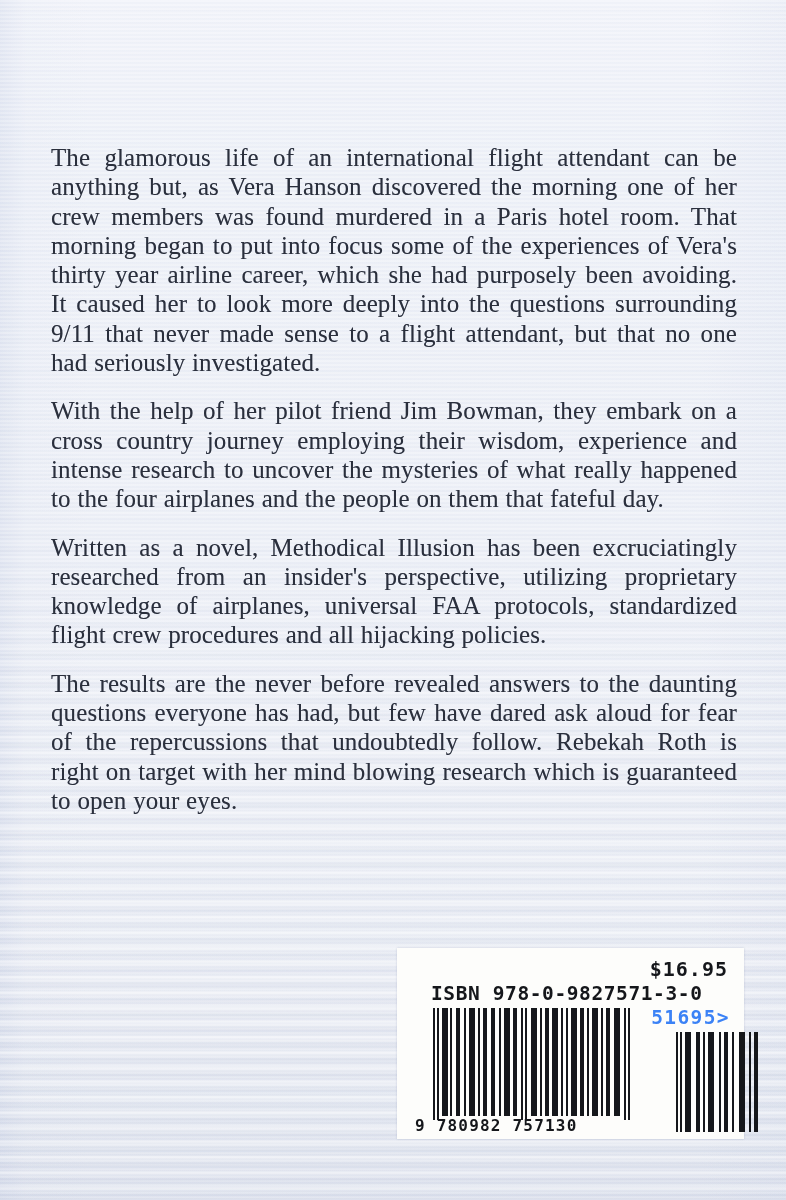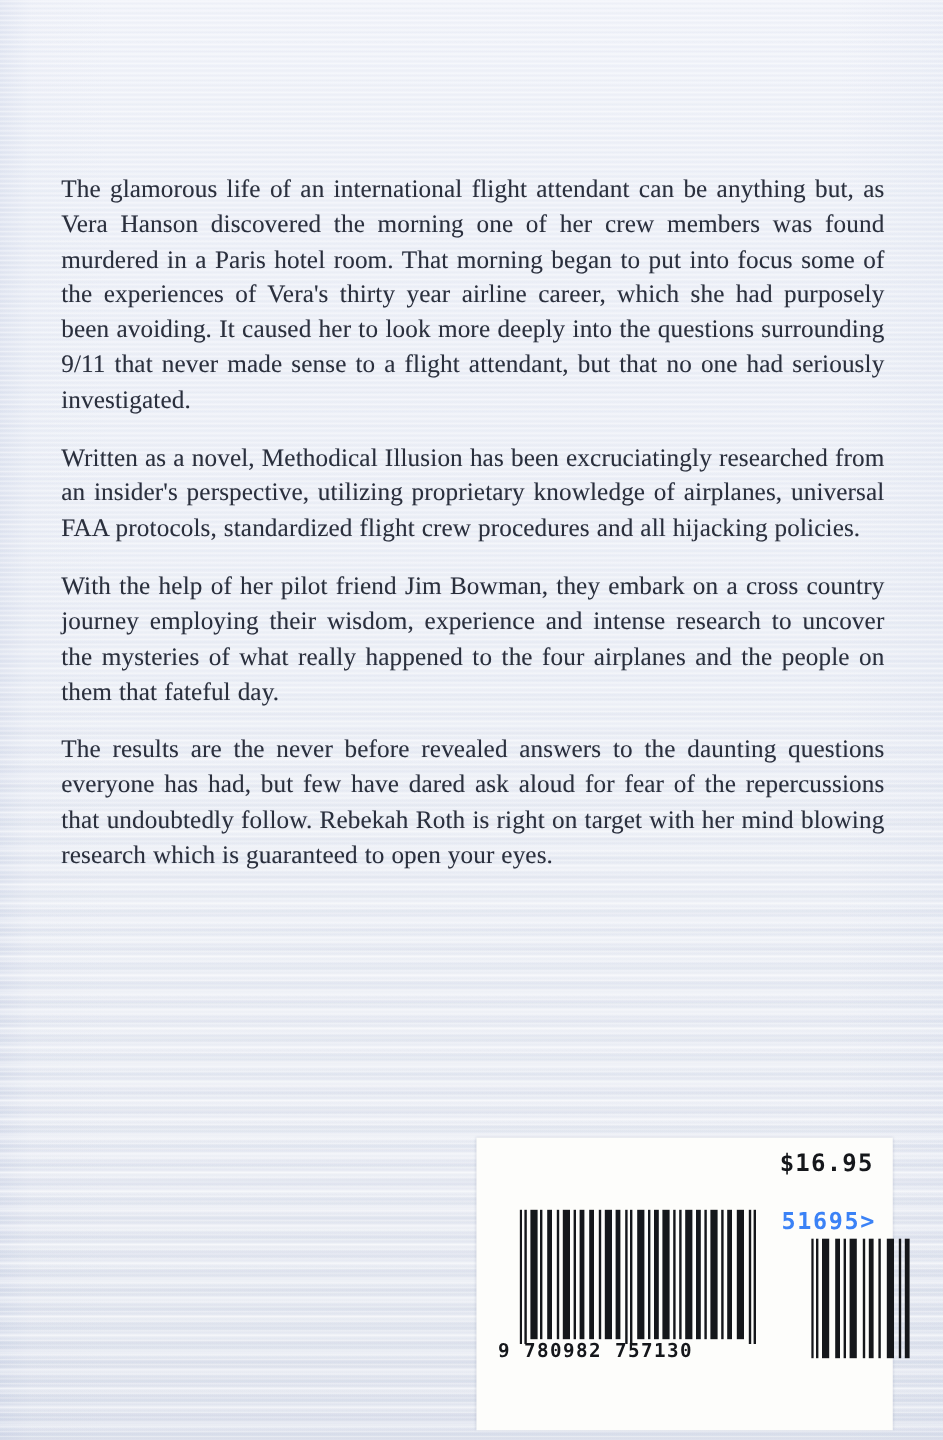--- a/index.html
+++ b/index.html
@@ -89,39 +89,39 @@
     pointer-events: none;
   }
 
   
   .blurb {
     position: absolute;
     left: 51px;
     top: 143px;
     width: 686px;
     color: #2a2f3c;
-    font-size: 21px;
+    font-size: 25px;
     line-height: 29.3px;
     text-align: justify;
     text-justify: inter-word;
     letter-spacing: .1px;
     word-spacing: .4px;
     text-shadow: 0 0 .6px rgba(60,70,95,.35);
   }
   .blurb p { margin: 0; }
   .blurb p + p { margin-top: 19px; }
   .blurb p:last-child { text-align-last: left; }
 
   
   .barcode-box {
     position: absolute;
     left: 397px;
     top: 948px;
     width: 347px;
-    height: 244px;
+    height: 191px;
     background: #fdfdfb;
     box-shadow: 0 0 2px rgba(120,132,160,.35);
     text-align: right;
   }
 
   .bc-inner {
     position: absolute;
     left: 0; top: 0; right: 0; bottom: 0;
   }
 
@@ -195,30 +195,31 @@
 <body>
 
 <div class="cover">
 
   <div class="texture-spine"></div>
   <div class="texture-fine"></div>
   <div class="texture-bands"></div>
 
   <div class="blurb print-soft">
     <p>The glamorous life of an international flight attendant can be anything but, as Vera Hanson discovered the morning one of her crew members was found murdered in a Paris hotel room.  That morning began to put into focus some of the experiences of Vera's thirty year airline career, which she had purposely been avoiding.  It caused her to look more deeply into the questions surrounding 9/11 that never made sense to a flight attendant, but that no one had seriously investigated.</p>
+    <p>With the help of her pilot friend Jim Bowman, they embark on a cross country journey employing their wisdom, experience and intense research to uncover the mysteries of what really happened to the four airplanes and the people on them that fateful day.</p>
     <p>Written as a novel, Methodical Illusion has been excruciatingly researched from an insider's perspective, utilizing proprietary knowledge of airplanes, universal FAA protocols, standardized flight crew procedures and all hijacking policies.</p>
-    <p>With the help of her pilot friend Jim Bowman, they embark on a cross country journey employing their wisdom, experience and intense research to uncover the mysteries of what really happened to the four airplanes and the people on them that fateful day.</p>
     <p>The results are the never before revealed answers to the daunting questions everyone has had, but few have dared ask aloud for fear of the repercussions that undoubtedly follow.  Rebekah Roth is right on target with her mind blowing research which is guaranteed to open your eyes.</p>
   </div>
 
   <div class="barcode-box">
     <div class="bc-inner print-soft">
 
       <div class="bc-price">$16.95</div>
 
+      <div class="bc-isbn">ISBN  978-0-9827571-3-0</div>
 
       <div class="bc-addon-digits">51695&gt;</div>
 
       <div class="bars-main">
         <svg viewBox="0 0 199 112" preserveAspectRatio="none" aria-hidden="true">
           <g fill="#15171b">
             <rect x="0" y="0" width="2" height="112"></rect>
             <rect x="4" y="0" width="2" height="112"></rect>
             <rect x="9" y="0" width="6" height="108"></rect>
             <rect x="17" y="0" width="2" height="108"></rect>

